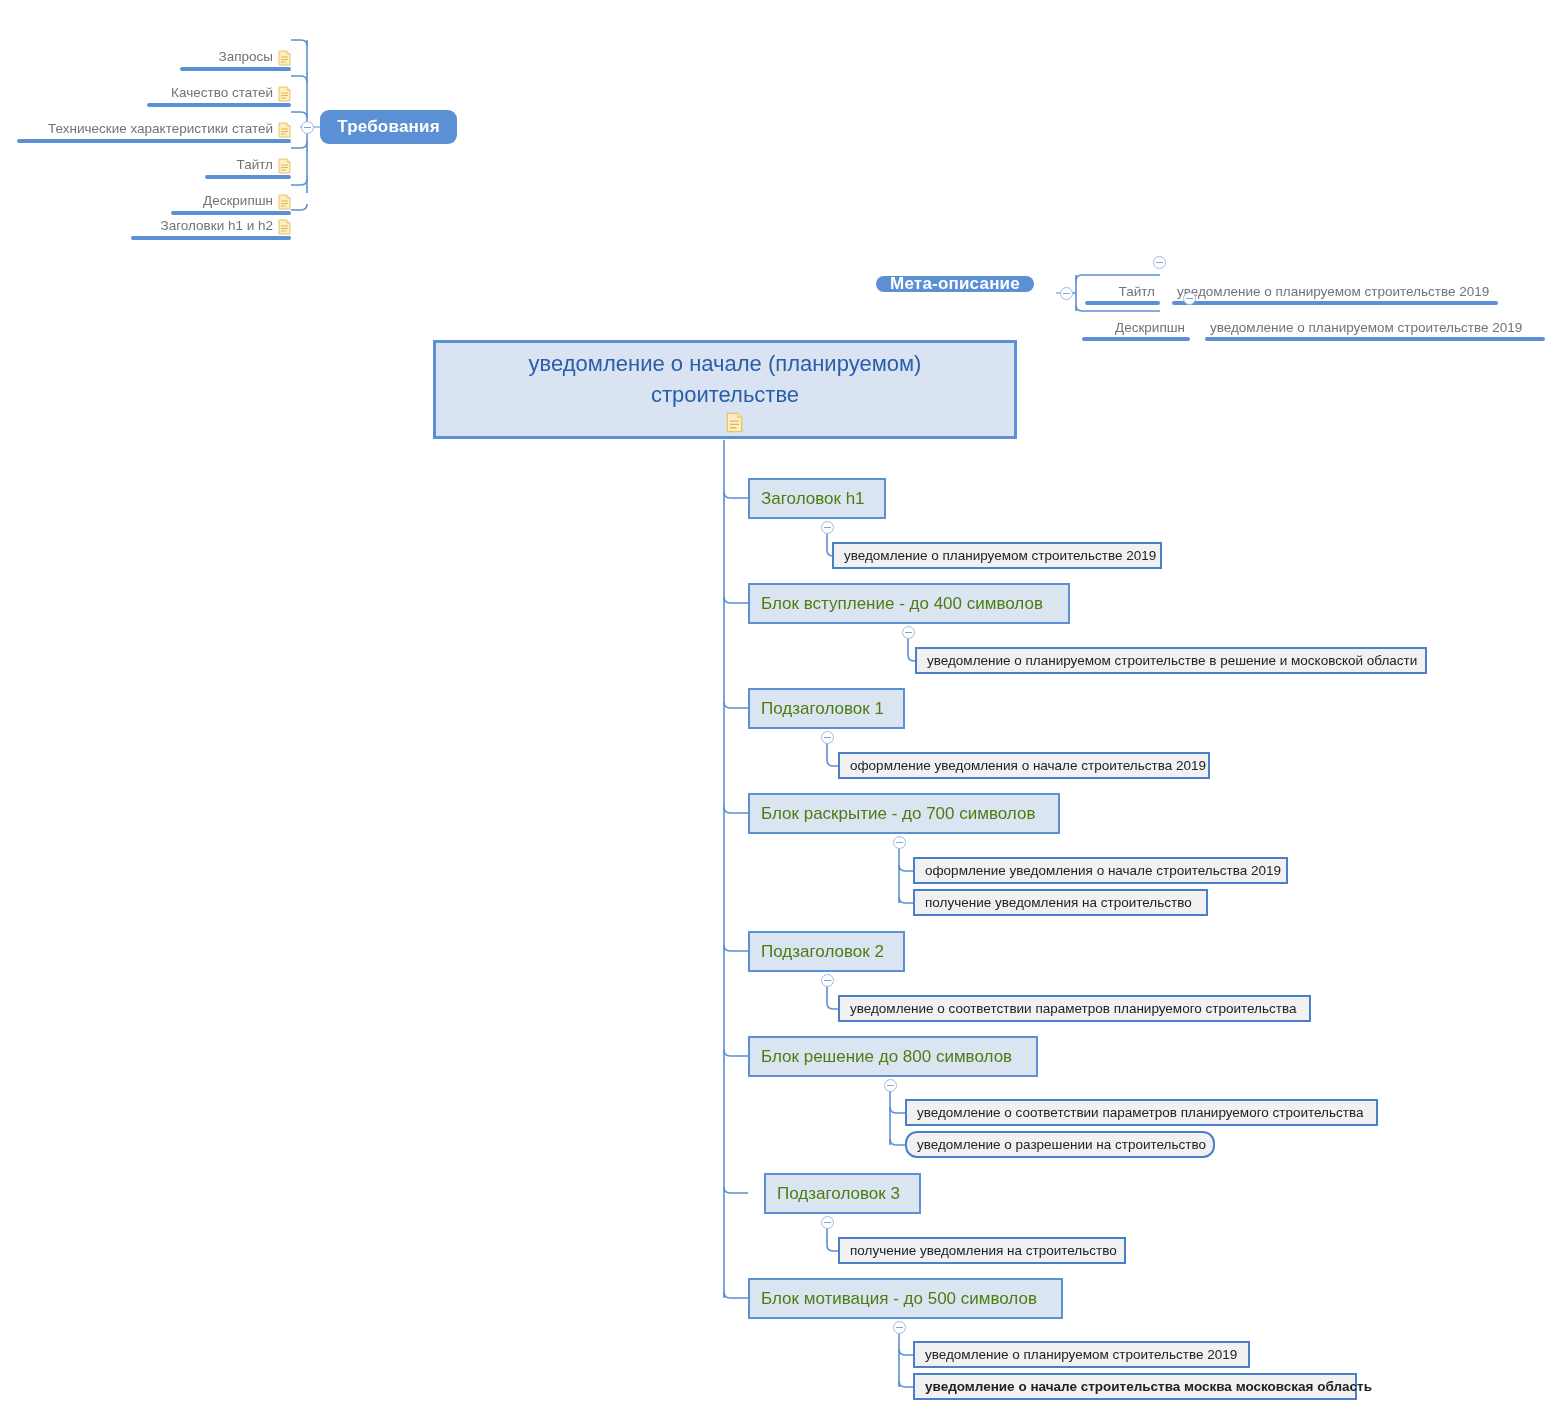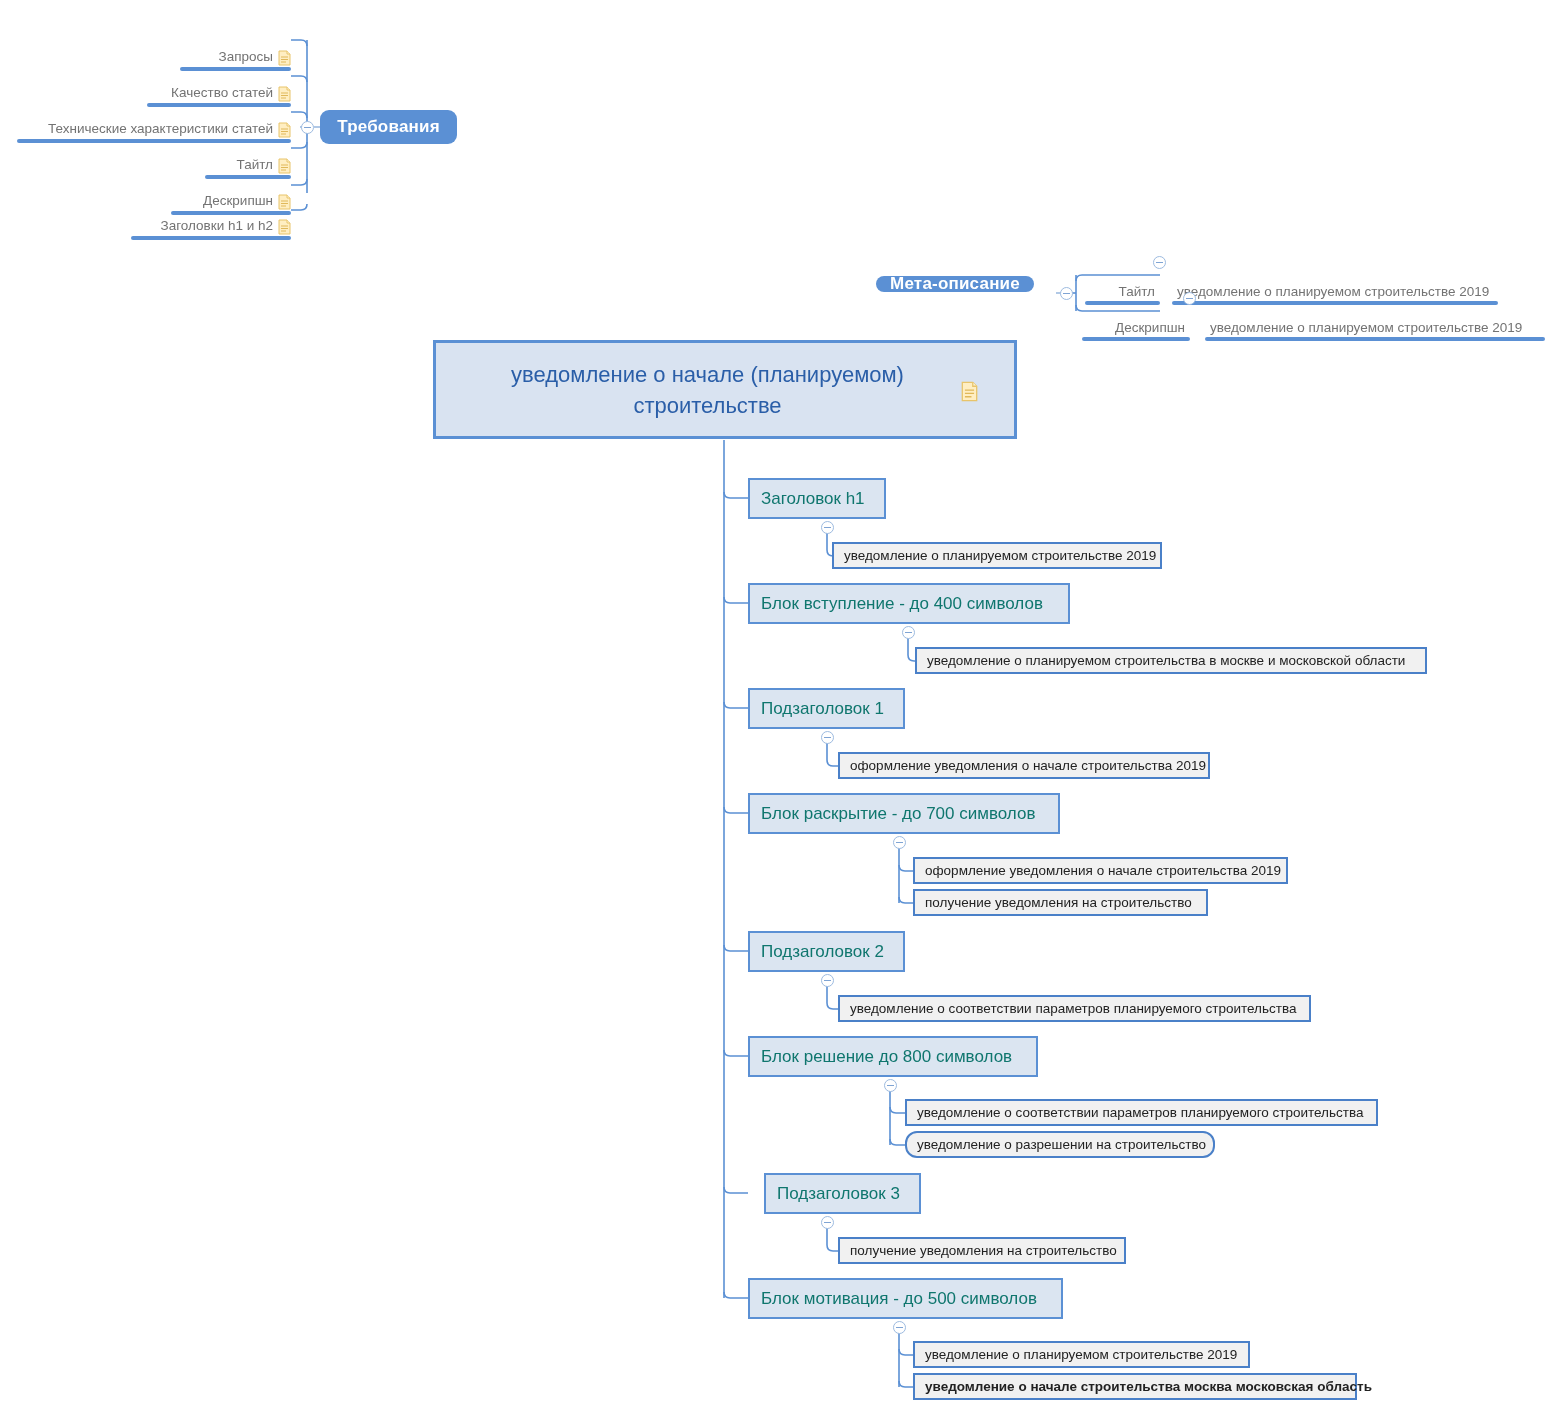--- a/index.html
+++ b/index.html
@@ -62,21 +62,21 @@
     align-items: center;
     justify-content: center;
     padding: 6px 14px;
     white-space: normal;
   }
 
   
   .branchbox {
     background: #dbe5f1;
     border: 2px solid #5b90d4;
-    color: #0f766e;
+    color: #4d7c0f;
     font-size: 17px;
     display: flex;
     align-items: center;
     padding: 0 11px;
   }
 
   
   .leafbox {
     background: #f1f1f1;
     border: 2px solid #4a80c8;
@@ -316,21 +316,21 @@
   <div class="node ulnode rt" style="left:1082px; top:286px; width:108px; height:25px;">
     <span class="txt">Дескрипшн</span>
     <span class="rule" style="width:108px;"></span>
   </div>
   <div class="toggle" style="left:1183px; top:292px;"></div>
   <div class="node ulnode" style="left:1205px; top:286px; width:340px; height:25px;">
     <span class="txt">уведомление о планируемом строительстве 2019</span>
     <span class="rule" style="width:340px;"></span>
   </div>
 
-  <div class="node rootbox" style="left:433px; top:340px; width:584px; height:99px;">
+  <div class="node rootbox" style="left:433px; top:340px; width:584px; height:99px;flex-direction:column;">
     <span style="max-width:470px; display:inline-block;">уведомление о начале (планируемом) строительстве</span>
     <span class="doc-icon big" style="margin-left:18px;">
       <svg viewBox="0 0 13 16" width="17" height="21">
           <path d="M1 1h8l3 3v11H1z" fill="#ffeec2" stroke="#e8c46a" stroke-width="1"></path>
           <path d="M9 1v3h3" fill="#fdf3d6" stroke="#e8c46a" stroke-width="1"></path>
           <g stroke="#e0b85a" stroke-width="1">
             <path d="M3 7h7M3 9.5h7M3 12h5"></path>
           </g>
         </svg>
     </span>
@@ -342,21 +342,21 @@
   <div class="toggle" style="left:821px; top:521px;"></div>
   <div class="node leafbox" style="left:832px; top:542px; width:330px; height:27px;">
     <span>уведомление о планируемом строительстве 2019</span>
   </div>
 
   <div class="node branchbox" style="left:748px; top:583px; width:322px; height:41px;">
     <span>Блок вступление - до 400 символов</span>
   </div>
   <div class="toggle" style="left:902px; top:626px;"></div>
   <div class="node leafbox" style="left:915px; top:647px; width:512px; height:27px;">
-    <span>уведомление о планируемом строительства в москве и московской области</span>
+    <span>уведомление о планируемом строительстве в решение и московской области</span>
   </div>
 
   <div class="node branchbox" style="left:748px; top:688px; width:157px; height:41px;">
     <span>Подзаголовок 1</span>
   </div>
   <div class="toggle" style="left:821px; top:731px;"></div>
   <div class="node leafbox" style="left:838px; top:752px; width:372px; height:27px;">
     <span>оформление уведомления о начале строительства 2019</span>
   </div>
 

